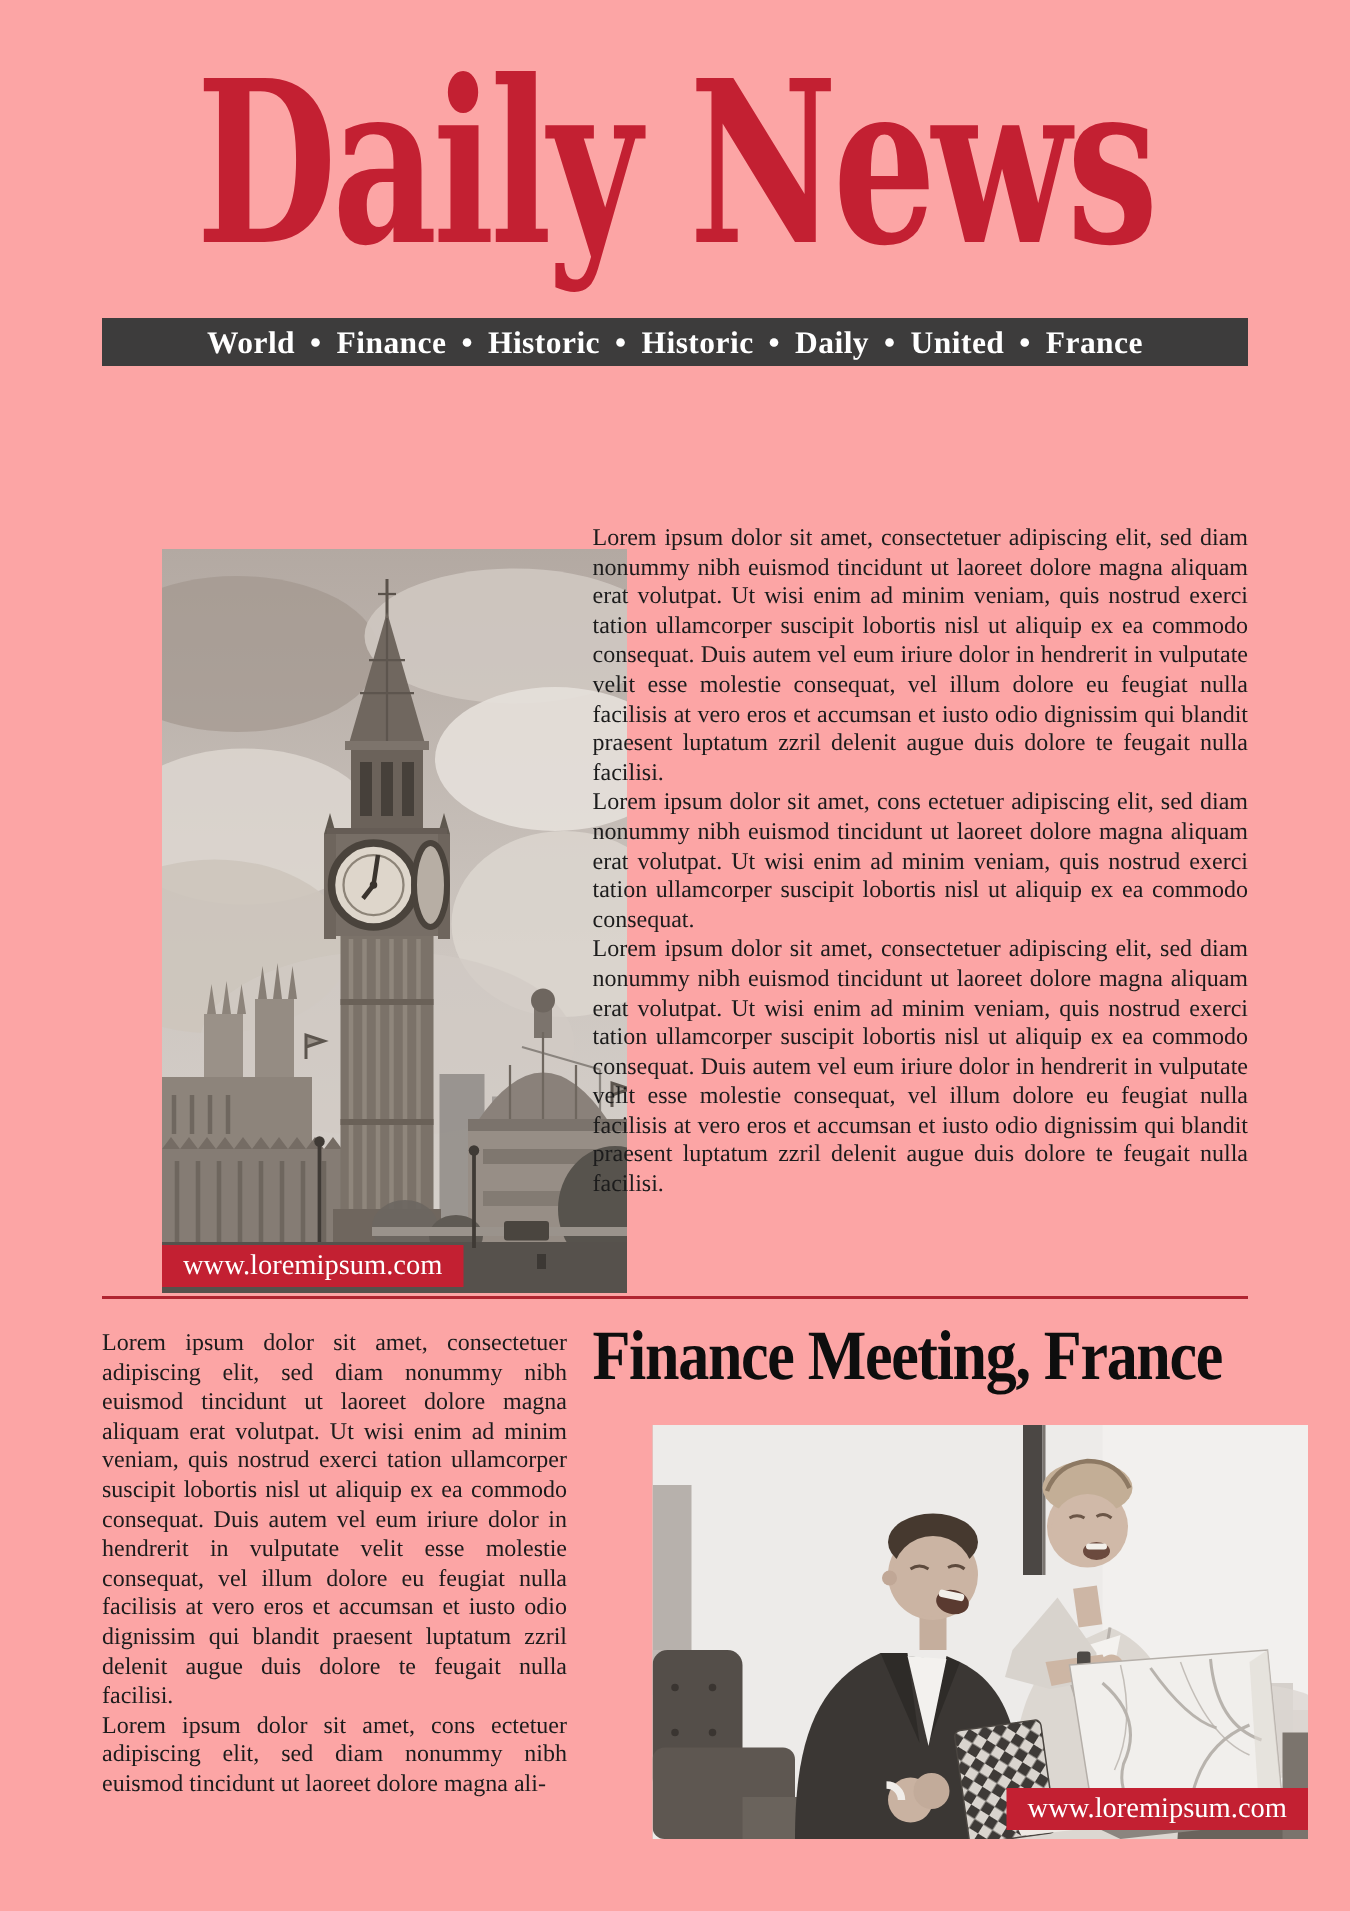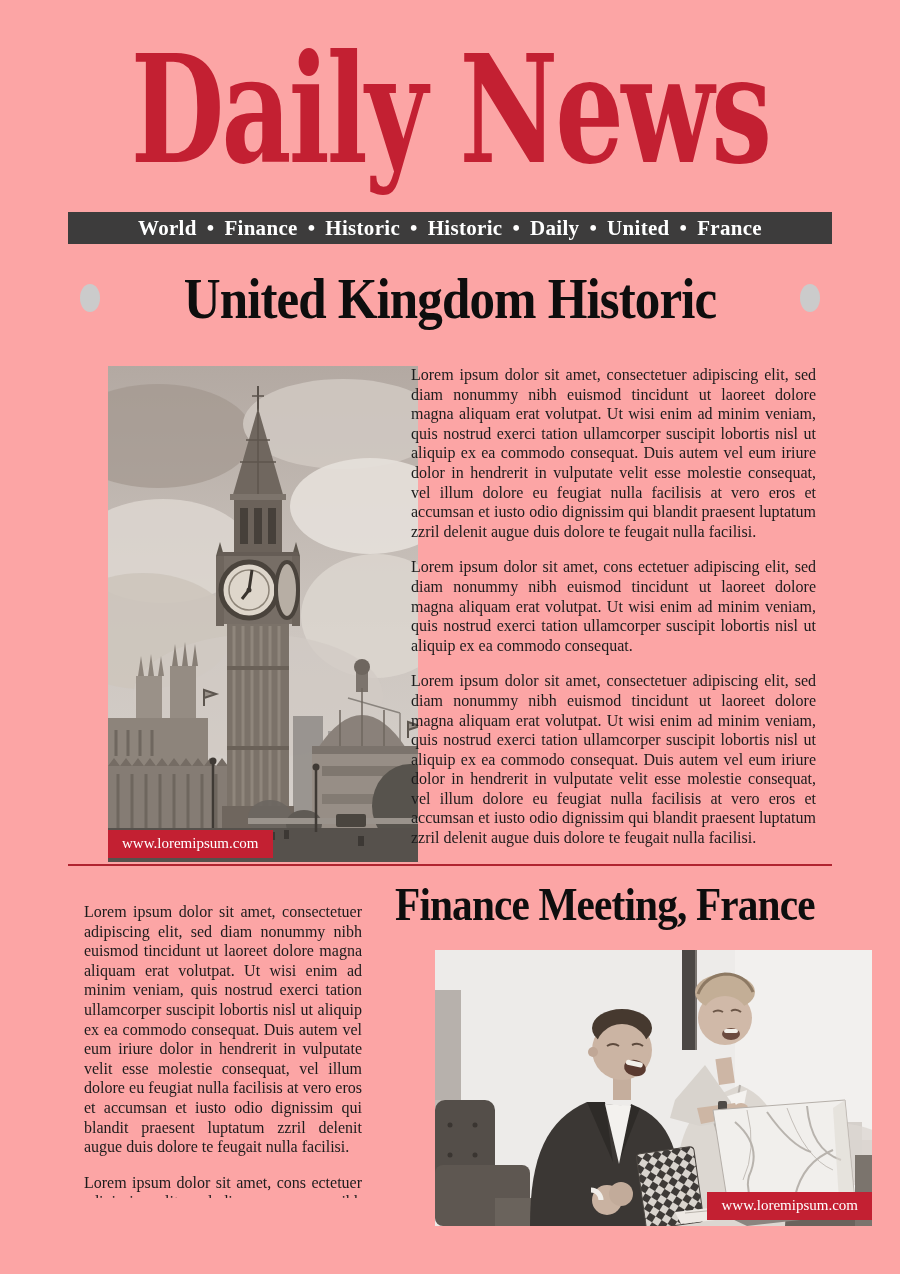--- a/index.html
+++ b/index.html
@@ -24,27 +24,27 @@
   .dot{width:20px;height:28px;border-radius:50%;background:var(--ornament-gray,#cbcbcb);flex:none;margin:0 12px;}
   .headline1{flex:1;text-align:center;margin:0;font-weight:bold;font-size:58px;letter-spacing:-1px;
     color:#0e0e0e;transform:scaleX(.88);transform-origin:center;white-space:nowrap;}
 
   
   .photo{position:absolute;overflow:hidden;background:#cfc8c2;}
   .photo svg{display:block;width:100%;height:100%;}
   .fig-bigben{top:350px;left:68px;width:310px;height:496px;}
   .fig-finance{top:934px;left:395px;width:437px;height:276px;}
   .photo-label{position:absolute;background:var(--accent-red,#c32032);color:#fff;
-    font-size:15px;line-height:23px;padding:2px 14px 3px;white-space:nowrap;}
+    font-size:19px;line-height:23px;padding:2px 14px 3px;white-space:nowrap;}
   .label-bl{left:0;bottom:4px;}
   .label-br{right:0;bottom:6px;}
 
   
   .coltext{text-align:justify;font-size:16px;line-height:19.6px;overflow:hidden;color:#1c1c1c;}
-  .coltext p{margin:16px;}
+  .coltext p{margin:0;}
   .col-right{position:absolute;top:349px;left:395px;width:437px;height:498px;}
   .col-left2{position:absolute;top:886px;left:68px;width:310px;height:312px;}
 
   .divider{position:absolute;top:864px;left:68px;width:764px;border:none;margin:0;
     border-top:2px solid var(--divider-red,#b02430);}
 
   .headline2{position:absolute;top:880px;left:395px;width:437px;margin:0;font-weight:bold;
     font-size:47px;line-height:1.05;letter-spacing:-1px;color:#0e0e0e;white-space:nowrap;
     transform:scaleX(.88);transform-origin:left center;}
 </style>
@@ -64,25 +64,20 @@
       <span class="nav-sep">•</span>
       <span class="nav-item">Historic</span>
       <span class="nav-sep">•</span>
       <span class="nav-item">Daily</span>
       <span class="nav-sep">•</span>
       <span class="nav-item">United</span>
       <span class="nav-sep">•</span>
       <span class="nav-item">France</span>
     </nav>
 
-  <div class="headline1-row">
-    <span class="dot"></span>
-    <h2 class="headline1">United Kingdom Historic</h2>
-    <span class="dot"></span>
-  </div>
 
   <figure class="photo fig-bigben">
     <svg viewBox="0 0 310 496" preserveAspectRatio="none">
       <defs>
         <linearGradient id="skyg" x1="0" y1="0" x2="0" y2="1">
           <stop offset="0" stop-color="#b3a9a2"></stop>
           <stop offset="0.55" stop-color="#cdc6c0"></stop>
           <stop offset="1" stop-color="#d8d3ce"></stop>
         </linearGradient>
       </defs>

